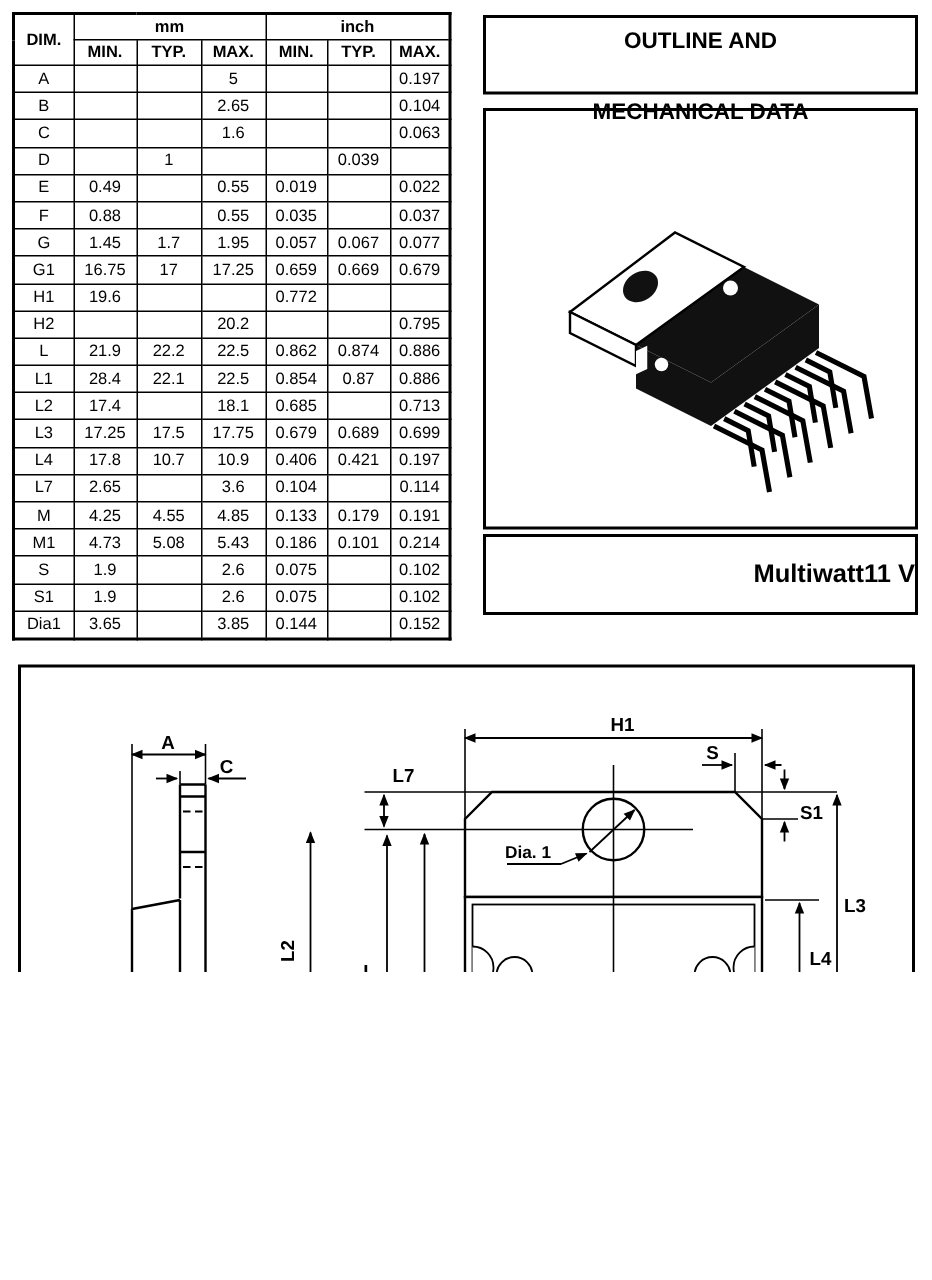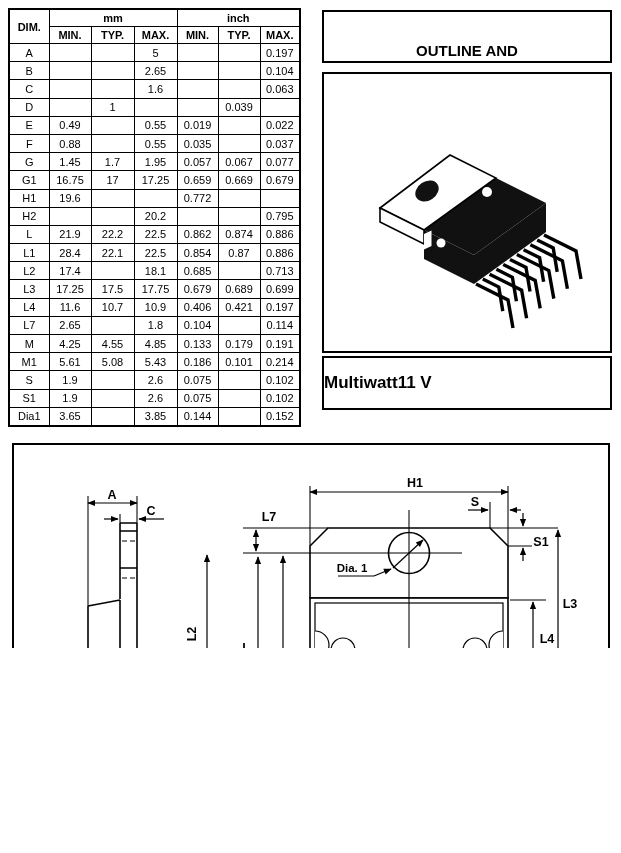--- a/index.html
+++ b/index.html
@@ -13,21 +13,21 @@
             padding:0 2px;height:17.2px;overflow:hidden;white-space:nowrap;}
   .dimtable th{font-weight:bold;height:16px;}
   .dimtable{border:2px solid #000;}
 
   
   .titlebox{position:absolute;left:322px;top:10px;width:286px;height:49px;border:2px solid #000;
             display:flex;flex-direction:column;align-items:center;justify-content:center;}
   .titlebox div{font-size:15px;font-weight:bold;line-height:19px;text-align:right;margin-top:28px;}
   .pkgbox{position:absolute;left:322px;top:72px;width:286px;height:277px;border:2px solid #000;}
   .namebox{position:absolute;left:322px;top:356px;width:286px;height:50px;border:2px solid #000;
-           display:flex;align-items:center;justify-content:flex-start;}
+           display:flex;align-items:center;justify-content:flex-end;}
   .namebox div{font-size:17px;font-weight:bold;}
 
   
   .drawbox{position:absolute;left:12px;top:443px;width:594px;height:397px;
            border:2px solid #000;border-bottom-width:3px;}
 
   svg{position:absolute;pointer-events:none;}
   .ref{stroke:#000;stroke-width:1.05;fill:none;}
   .dim{stroke:#000;stroke-width:1.2;fill:none;}
   .part{stroke:#000;stroke-width:1.6;fill:none;}
@@ -192,48 +192,48 @@
           <td>L3</td>
           <td>17.25</td>
           <td>17.5</td>
           <td>17.75</td>
           <td>0.679</td>
           <td>0.689</td>
           <td>0.699</td>
         </tr>
         <tr>
           <td>L4</td>
-          <td>11.6</td>
+          <td>17.8</td>
           <td>10.7</td>
           <td>10.9</td>
           <td>0.406</td>
           <td>0.421</td>
           <td>0.197</td>
         </tr>
         <tr>
           <td>L7</td>
           <td>2.65</td>
           <td></td>
-          <td>1.8</td>
+          <td>3.6</td>
           <td>0.104</td>
           <td></td>
           <td>0.114</td>
         </tr>
         <tr>
           <td>M</td>
           <td>4.25</td>
           <td>4.55</td>
           <td>4.85</td>
           <td>0.133</td>
           <td>0.179</td>
           <td>0.191</td>
         </tr>
         <tr>
           <td>M1</td>
-          <td>5.61</td>
+          <td>4.73</td>
           <td>5.08</td>
           <td>5.43</td>
           <td>0.186</td>
           <td>0.101</td>
           <td>0.214</td>
         </tr>
         <tr>
           <td>S</td>
           <td>1.9</td>
           <td></td>
@@ -258,20 +258,21 @@
           <td>3.85</td>
           <td>0.144</td>
           <td></td>
           <td>0.152</td>
         </tr>
       </tbody>
   </table>
 
   <div class="titlebox">
     <div>OUTLINE AND</div>
+    <div>MECHANICAL DATA</div>
   </div>
 
   <div class="pkgbox"></div>
 
   <svg style="left:322px;top:72px;" width="290" height="281" viewBox="322 72 290 281">
     <g stroke="#000" stroke-width="3.4" fill="none">
       <path d="M476,284 l32,16 l5,28"></path>
       <path d="M482.8,279.1 l16,8 l4,24"></path>
       <path d="M489.6,274.2 l32,16 l5,28"></path>
       <path d="M496.4,269.3 l16,8 l4,24"></path>

